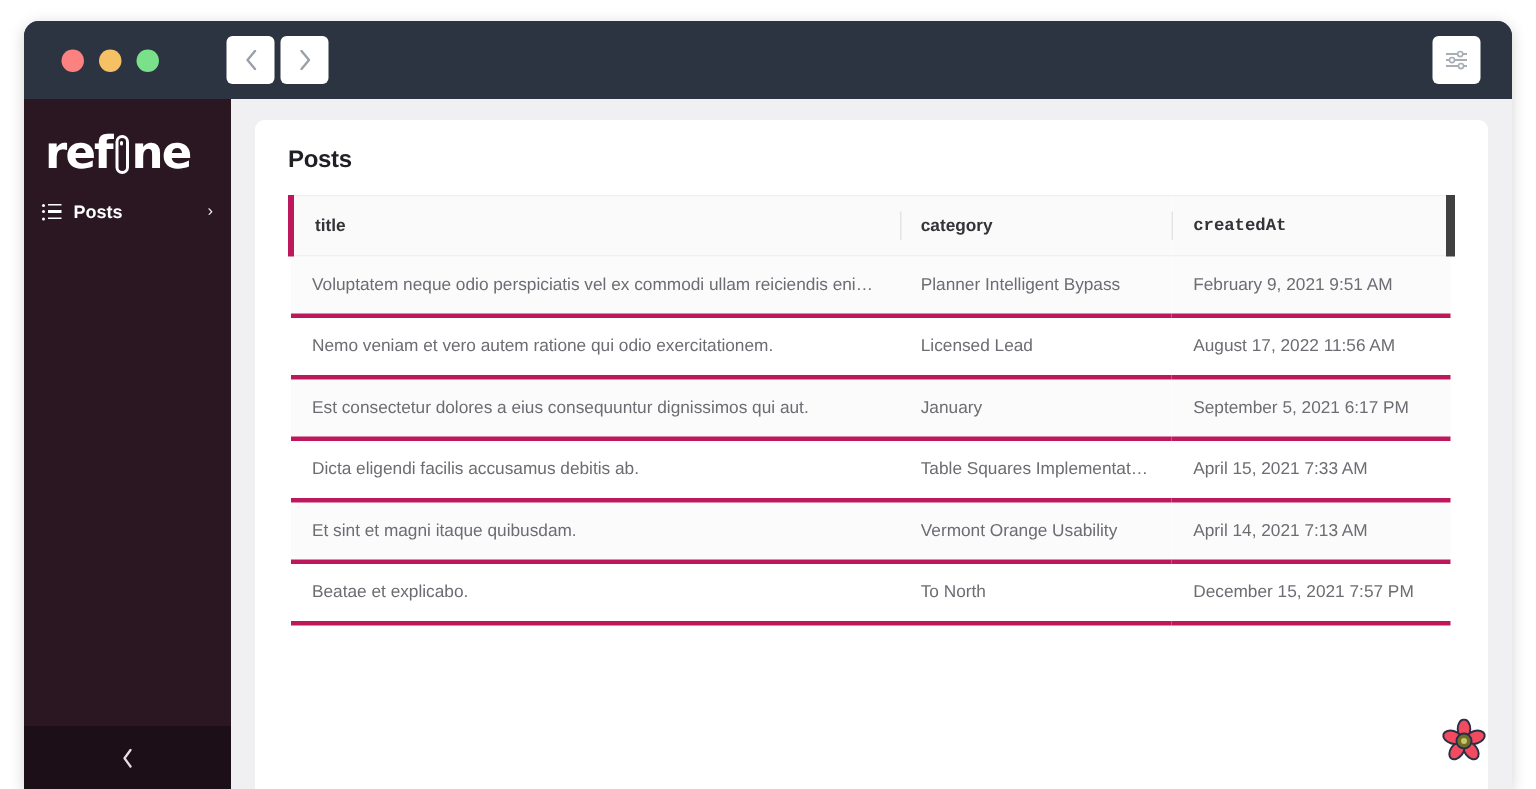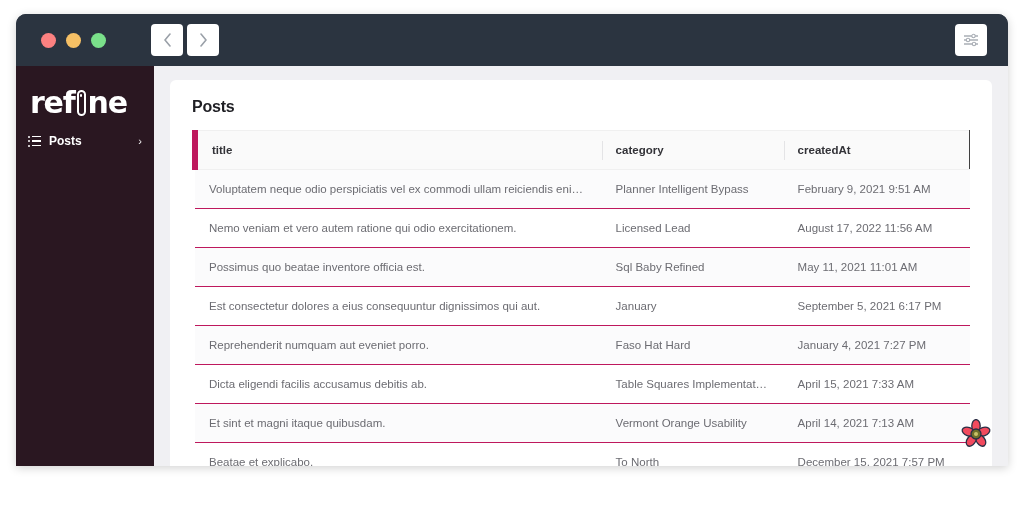--- a/index.html
+++ b/index.html
@@ -11,21 +11,21 @@
     background: #ffffff;
     font-family: "Liberation Sans", sans-serif;
   }
 
   
   .window {
     position: absolute;
     left: 16px;
     top: 14px;
     width: 992px;
-    height: 452px;
+    height: 512px;
     background: #2b3440;
     border-radius: 10px 10px 0 0;
     overflow: hidden;
     box-shadow: 0 2px 10px rgba(0,0,0,0.18);
   }
 
   
   .titlebar {
     position: relative;
     height: 52px;
@@ -226,36 +226,36 @@
     background: #fafafa;
     color: #333338;
     font-size: 11.5px;
     font-weight: bold;
     text-align: left;
     padding: 13px 14px;
     border-top: 1px solid #f0f0f0;
     border-bottom: 1px solid #f0f0f0;
     position: relative;
   }
-  thead th:first-child { border-left: 6px solid #be185d; border-radius: 4px 0 0 0; }
-  thead th:last-child  { border-right: 1px solid #404040; border-radius: 0 4px 0 0; }
+  thead th:first-child { border-left: 4px solid #be185d; border-radius: 4px 0 0 0; }
+  thead th:last-child  { border-right: 6px solid #404040; border-radius: 0 4px 0 0; font-family: Liberation Mono, monospace; }
   thead th + th::before {
     content: "";
     position: absolute;
     left: 0; top: 25%;
     height: 50%;
     width: 1px;
     background: #e4e4e6;
   }
 
   tbody td {
     font-size: 11.5px;
     color: #6c6c72;
     padding: 13px 14px;
-    border-bottom: 1px solid #be185d;
+    border-bottom: 3px solid #be185d;
     white-space: nowrap;
     overflow: hidden;
     text-overflow: ellipsis;
   }
   tbody tr:nth-child(odd) td { background: #fbfbfc; }
   tbody tr:nth-child(even) td { background: #ffffff; }
 
   .col-title    { width: 52.5%; }
   .col-category { width: 23.5%; }
   .col-created  { width: 24%;   }
@@ -375,33 +375,23 @@
                 <td>Voluptatem neque odio perspiciatis vel ex commodi ullam reiciendis enim. 2</td>
                 <td>Planner Intelligent Bypass</td>
                 <td>February 9, 2021 9:51 AM</td>
               </tr>
               <tr>
                 <td>Nemo veniam et vero autem ratione qui odio exercitationem.</td>
                 <td>Licensed Lead</td>
                 <td>August 17, 2022 11:56 AM</td>
               </tr>
               <tr>
-                <td>Possimus quo beatae inventore officia est.</td>
-                <td>Sql Baby Refined</td>
-                <td>May 11, 2021 11:01 AM</td>
-              </tr>
-              <tr>
                 <td>Est consectetur dolores a eius consequuntur dignissimos qui aut.</td>
                 <td>January</td>
                 <td>September 5, 2021 6:17 PM</td>
-              </tr>
-              <tr>
-                <td>Reprehenderit numquam aut eveniet porro.</td>
-                <td>Faso Hat Hard</td>
-                <td>January 4, 2021 7:27 PM</td>
               </tr>
               <tr>
                 <td>Dicta eligendi facilis accusamus debitis ab.</td>
                 <td>Table Squares Implementation</td>
                 <td>April 15, 2021 7:33 AM</td>
               </tr>
               <tr>
                 <td>Et sint et magni itaque quibusdam.</td>
                 <td>Vermont Orange Usability</td>
                 <td>April 14, 2021 7:13 AM</td>

